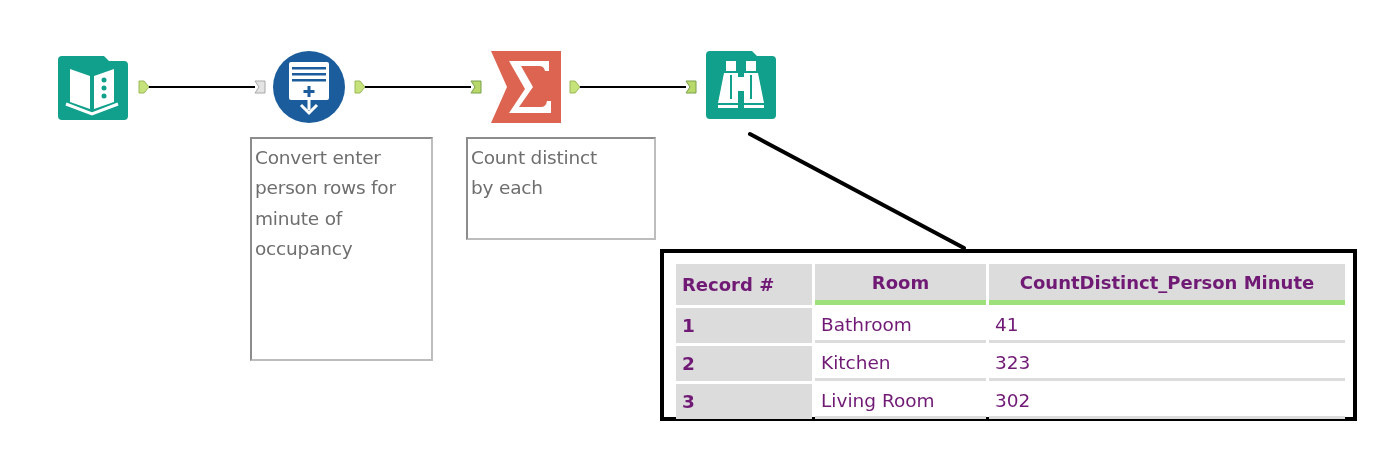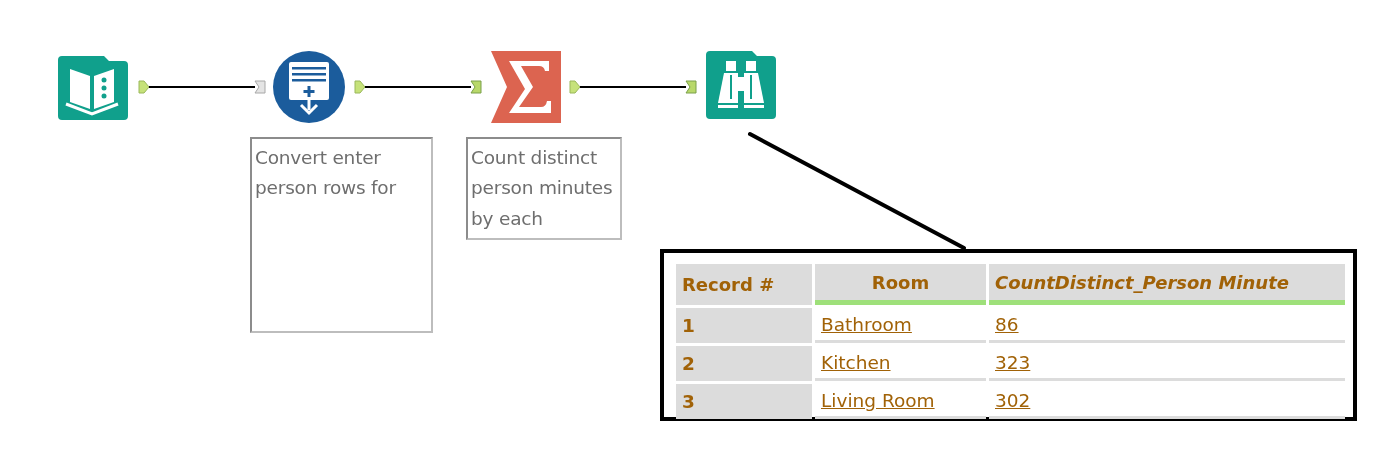--- a/index.html
+++ b/index.html
@@ -12,31 +12,31 @@
   .conn { position:absolute; height:2px; background:#000; }
   .annot { position:absolute; background:#fff; border:2px solid #8c8c8c;
            border-right-color:#bdbdbd; border-bottom-color:#bdbdbd;
            color:#6e6e6e; font-size:18.5px; line-height:30.3px;
            padding:4px 4px 0 3px; box-sizing:border-box; letter-spacing:-0.2px;
            font-family:"DejaVu Sans", sans-serif; }
   .annot span { display:block; white-space:nowrap; }
   .result-box { position:absolute; left:660px; top:249px; width:697px; height:172px;
                 border:4px solid #000; box-sizing:border-box; background:#fff; }
   table.grid { position:absolute; left:9px; top:8px; border-collapse:separate; border-spacing:3px;
-               font-family:"DejaVu Sans", sans-serif; font-size:18.5px; color:#a16207; }
+               font-family:"DejaVu Sans", sans-serif; font-size:18.5px; color:#701a75; }
   table.grid th { background:#dcdcdc; font-weight:bold; height:36px; padding:0 6px;
                   border-bottom:5px solid #9ee07a; white-space:nowrap;
                   font-size:18px; }
   table.grid th.rec { border-bottom:none; text-align:left; width:124px; }
   table.grid td { height:32px; padding:0 6px; white-space:nowrap; }
   table.grid td.rec { background:#dcdcdc; font-weight:bold; width:124px; }
-  table.grid td.cell { background:#fff; border-bottom:3px solid #dcdcdc;text-decoration:underline; }
+  table.grid td.cell { background:#fff; border-bottom:3px solid #dcdcdc; }
   table.grid th.room, table.grid td.room { width:159px; }
   table.grid th.cnt, table.grid td.cnt { width:344px; }
-  table.grid th.cnt { text-align:left;font-style:italic; }
+  table.grid th.cnt { text-align:center; }
 </style>
 </head>
 <body>
 
 <div class="tool" style="left:56px;top:52px;width:74px;height:70px;">
   <svg width="74" height="70" viewBox="0 0 74 70">
     <path d="M6 4 H48 L53 9 H68 Q72 9 72 13 V64 Q72 68 68 68 H6 Q2 68 2 64 V8 Q2 4 6 4 Z" fill="#10a08c"></path>
     <path d="M14 17 L34 24 V57 L14 50 Z" fill="#fff"></path>
     <path d="M38 24 L58 17 V50 L38 57 Z" fill="#fff"></path>
     <circle cx="48" cy="28" r="2.5" fill="#10a08c"></circle>
@@ -96,48 +96,49 @@
     <path d="M20 24 H34 V54 H14 Z" fill="#fff"></path>
     <path d="M40 24 H54 L60 54 H40 Z" fill="#fff"></path>
     <rect x="34" y="28" width="6" height="14" fill="#fff"></rect>
     <rect x="14" y="56" width="20" height="3" fill="#fff"></rect>
     <rect x="40" y="56" width="20" height="3" fill="#fff"></rect>
     <rect x="26" y="26" width="2" height="24" fill="#10a08c"></rect>
     <rect x="46" y="26" width="2" height="24" fill="#10a08c"></rect>
   </svg>
 </div>
 
-<div class="annot" style="left:250px;top:137px;width:183px;height:196px;">
+<div class="annot" style="left:250px;top:137px;width:183px;height:224px;">
   <span>Convert enter</span>
   <span>person rows for</span>
+  <span>minute of</span>
+  <span>occupancy</span>
 </div>
-<div class="annot" style="left:466px;top:137px;width:156px;height:103px;">
+<div class="annot" style="left:466px;top:137px;width:190px;height:103px;">
   <span>Count distinct</span>
-  <span>person minutes</span>
   <span>by each</span>
 </div>
 
 <svg class="abs" style="left:0;top:0;" width="1392" height="458">
   <line x1="750" y1="134" x2="964" y2="248" stroke="#000" stroke-width="4" stroke-linecap="round"></line>
 </svg>
 
 <div class="result-box">
   <table class="grid">
     <thead>
       <tr>
         <th class="rec">Record #</th>
         <th class="room">Room</th>
         <th class="cnt">CountDistinct_Person Minute</th>
       </tr>
     </thead>
     <tbody>
       <tr>
         <td class="rec">1</td>
         <td class="cell room">Bathroom</td>
-        <td class="cell cnt">86</td>
+        <td class="cell cnt">41</td>
       </tr>
       <tr>
         <td class="rec">2</td>
         <td class="cell room">Kitchen</td>
         <td class="cell cnt">323</td>
       </tr>
       <tr>
         <td class="rec">3</td>
         <td class="cell room">Living Room</td>
         <td class="cell cnt">302</td>

